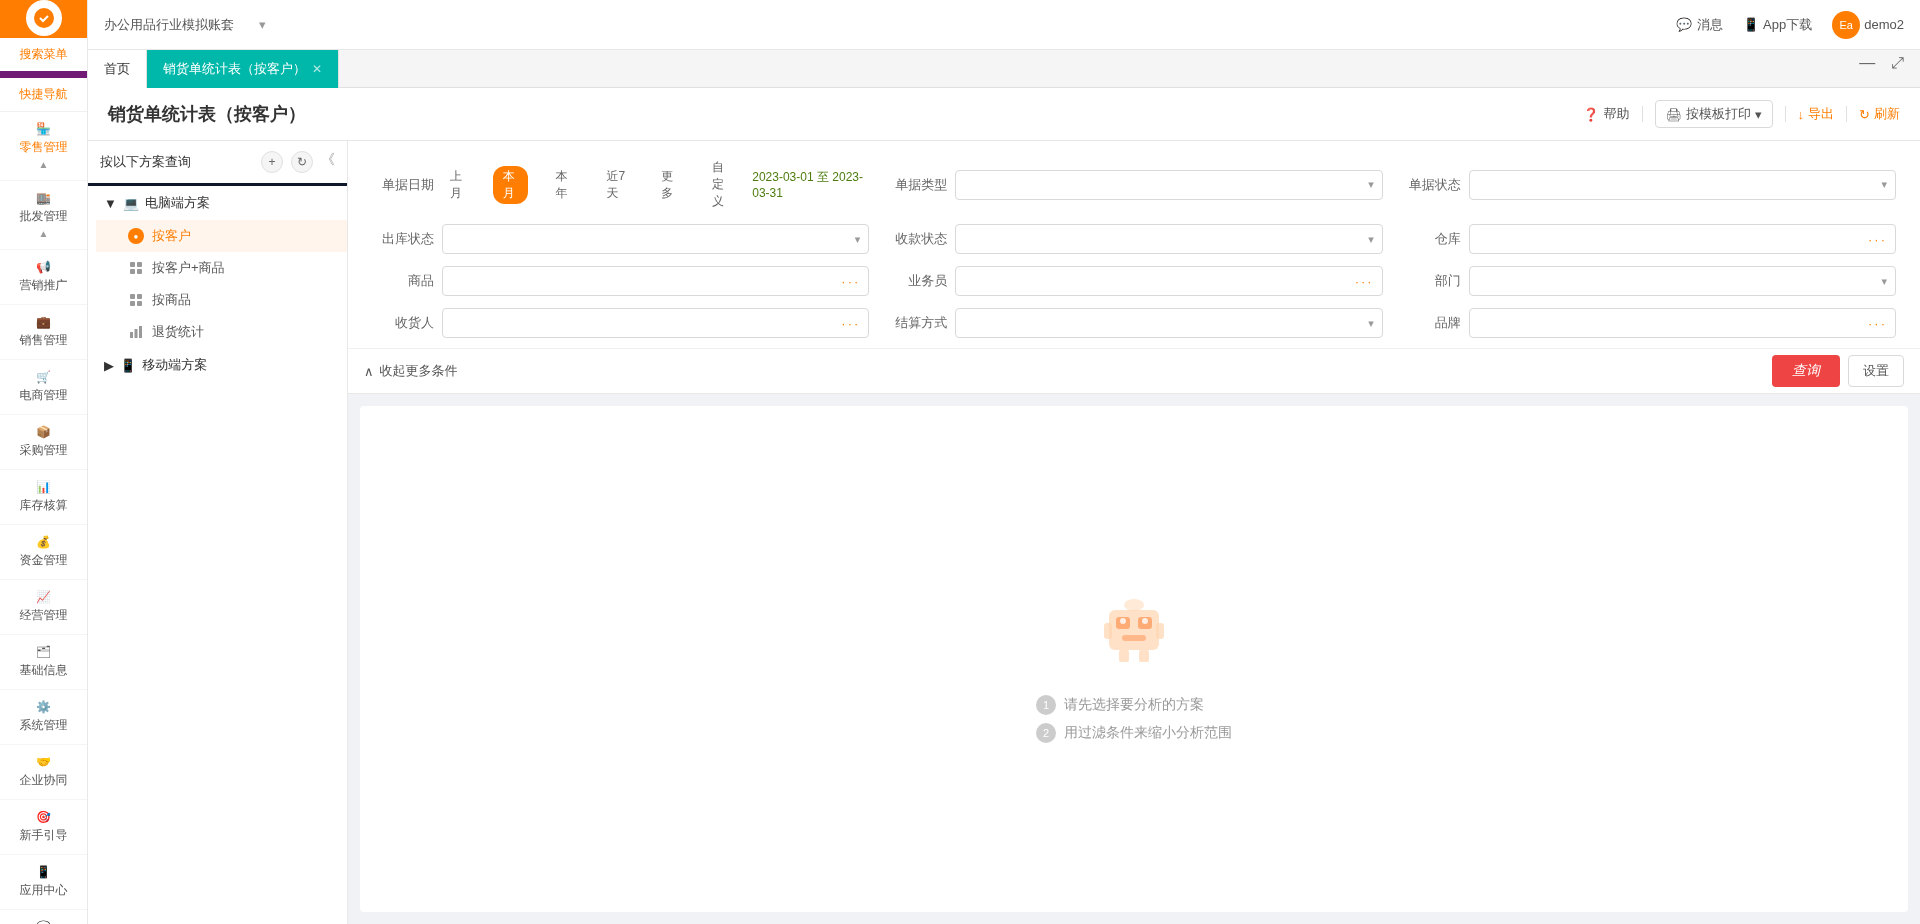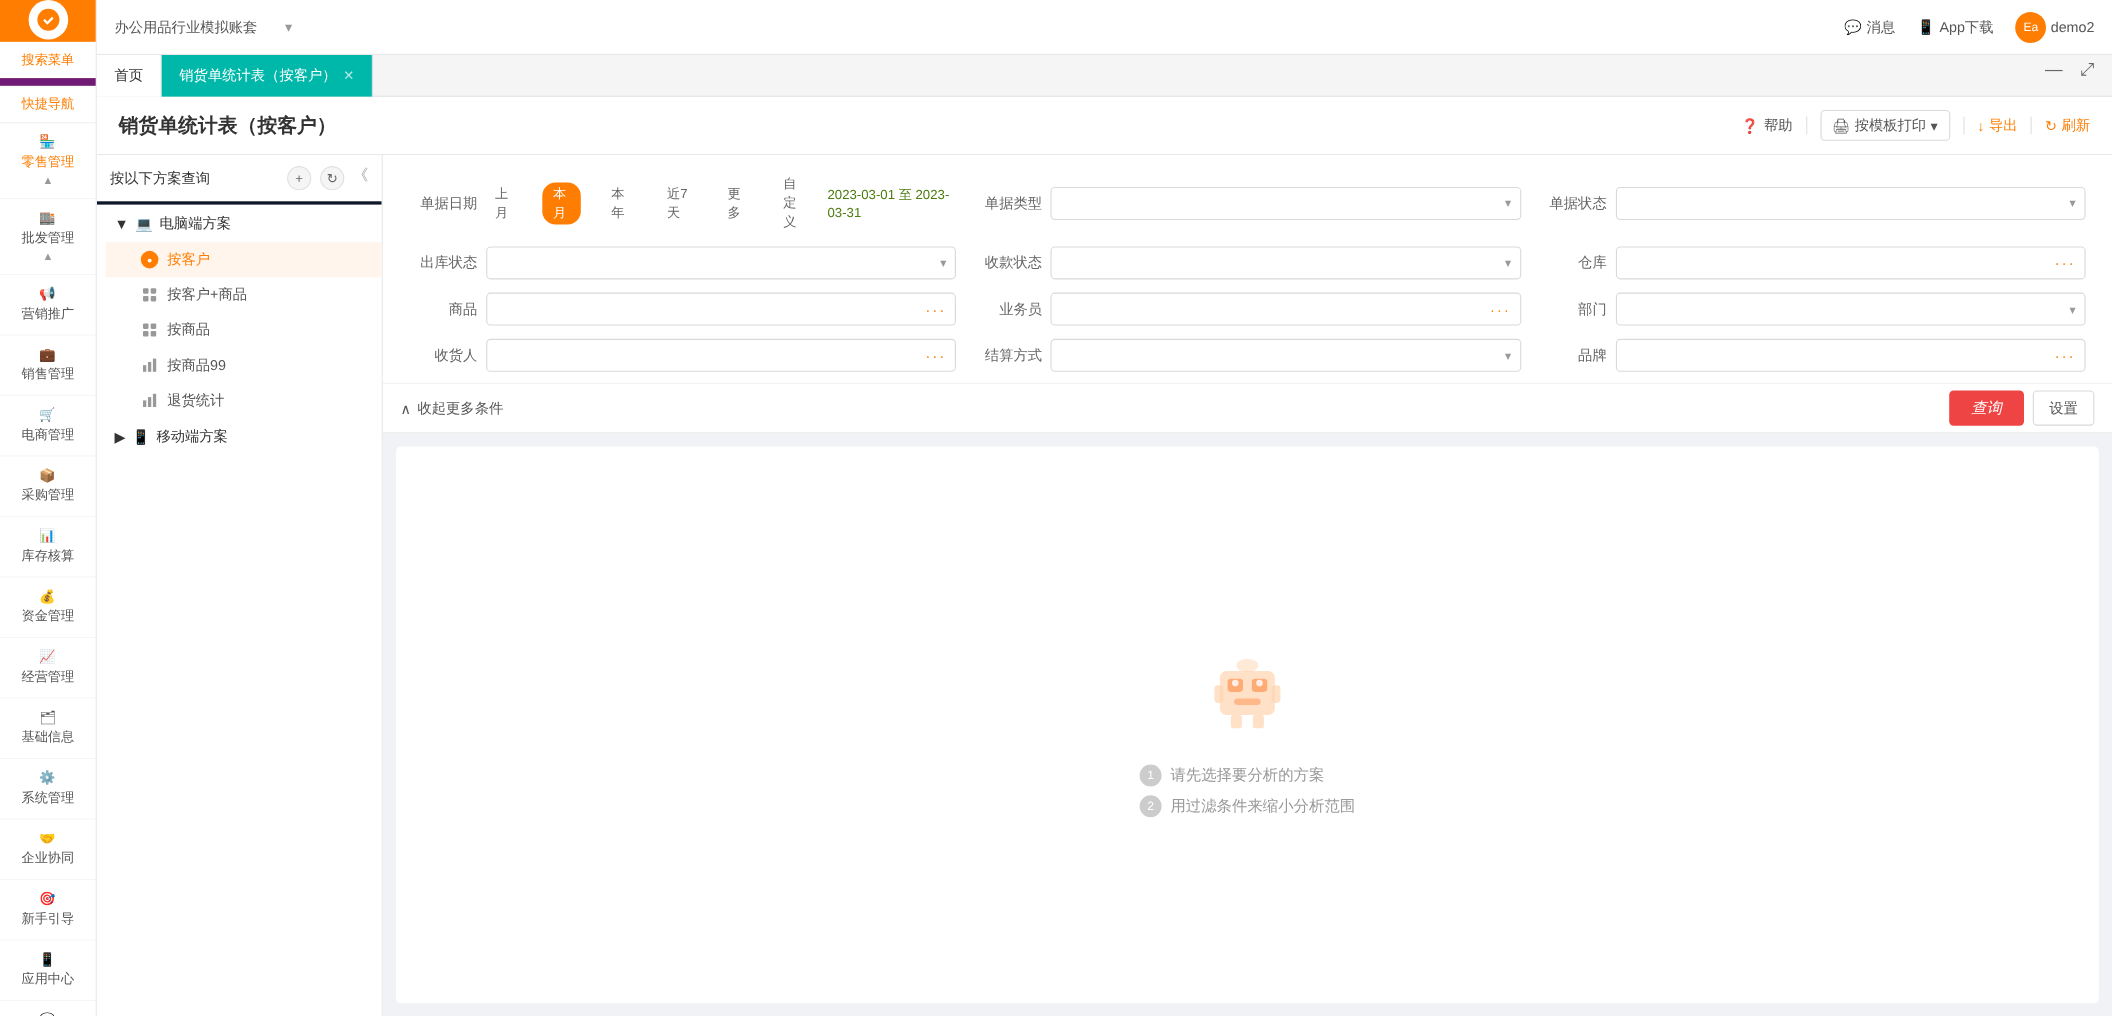--- a/index.html
+++ b/index.html
@@ -283,30 +283,20 @@
               <span>按商品</span>
             </div>
             <div class="tree-leaf">
               <div class="leaf-icon-sq">
                 <svg width="14" height="14" viewBox="0 0 14 14">
                     <rect x="1" y="7" width="3" height="6" fill="#999"></rect>
                     <rect x="5.5" y="4" width="3" height="9" fill="#999"></rect>
                     <rect x="10" y="1" width="3" height="12" fill="#999"></rect>
                   </svg>
               </div>
-              <span>按商品99</span>
-            </div>
-            <div class="tree-leaf">
-              <div class="leaf-icon-sq">
-                <svg width="14" height="14" viewBox="0 0 14 14">
-                    <rect x="1" y="7" width="3" height="6" fill="#999"></rect>
-                    <rect x="5.5" y="4" width="3" height="9" fill="#999"></rect>
-                    <rect x="10" y="1" width="3" height="12" fill="#999"></rect>
-                  </svg>
-              </div>
               <span>退货统计</span>
             </div>
           </div>
         </div>
 
         <div class="tree-group">
           <div class="tree-group-header">
             <span>▶</span>
             <span>📱</span>
             <span>移动端方案</span>

